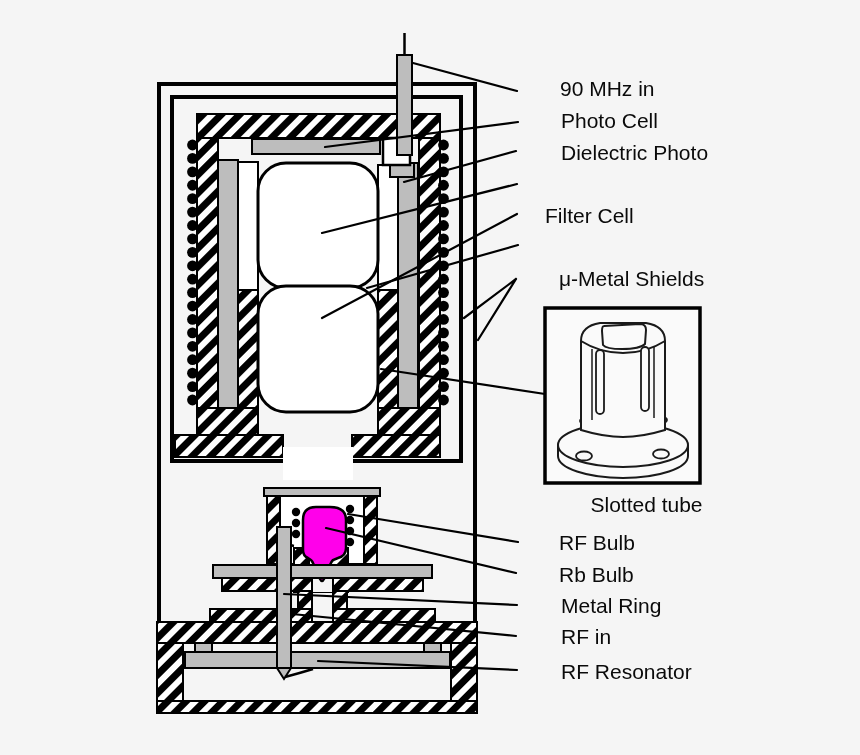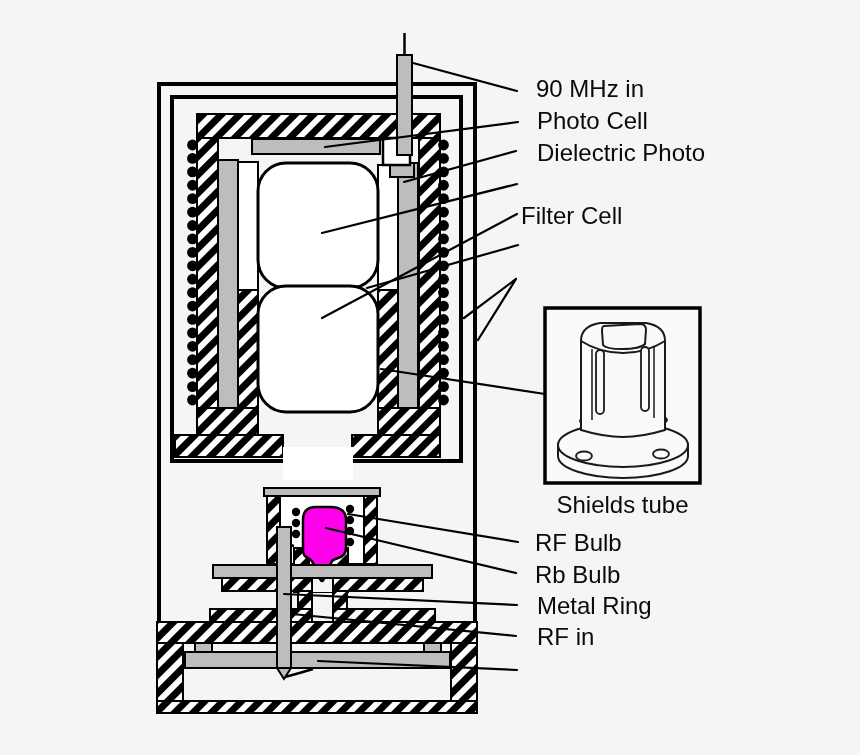--- a/index.html
+++ b/index.html
@@ -6,24 +6,25 @@
   body{
     width:860px;height:755px;
     background:#f5f5f5;
     font-family:"Liberation Sans", sans-serif;
     overflow:hidden;
   }
   .stage{position:relative;width:860px;height:755px;}
   svg{position:absolute;left:0;top:0;}
   .lbl{
     position:absolute;
-    font-size:24px;
+    font-size:21px;
     line-height:26px;
     color:#0a0a0a;
     white-space:nowrap;
+    margin-left:24px;
   }
   .lbl.centered{text-align:center;}
   .metal{fill:#bdbdbd;stroke:#000;stroke-width:2;}
   .hatch{fill:url(#hatch);stroke:#000;stroke-width:2;}
   .whitebox{fill:#ffffff;stroke:#000;stroke-width:2;}
   .cell{fill:#ffffff;stroke:#000;stroke-width:3;}
   .leader{stroke:#000;stroke-width:2.2;fill:none;stroke-linecap:round;}
   .thick{fill:none;stroke:#000;stroke-width:4;}
   .art{stroke:#1a1a1a;fill:none;stroke-width:2;}
 </style>
@@ -211,19 +212,21 @@
     <path d="M 284 594 L 517 605"></path>
     <path d="M 292 614 L 516 636"></path>
     <path d="M 318 661 L 517 670"></path>
   </g>
 </svg>
 
 <span class="lbl" style="left:536px;top:76px">90 MHz in</span>
 <span class="lbl" style="left:537px;top:108px">Photo Cell</span>
 <span class="lbl" style="left:537px;top:140px">Dielectric Photo</span>
 <span class="lbl" style="left:521px;top:203px">Filter Cell</span>
-<span class="lbl centered" style="left:545px;top:492px;width:155px">Shields tube</span>
+<span class="lbl" style="left:535px;top:266px">μ-Metal Shields</span>
+<span class="lbl centered" style="left:545px;top:492px;width:155px">Slotted tube</span>
 <span class="lbl" style="left:535px;top:530px">RF Bulb</span>
 <span class="lbl" style="left:535px;top:562px">Rb Bulb</span>
 <span class="lbl" style="left:537px;top:593px">Metal Ring</span>
 <span class="lbl" style="left:537px;top:624px">RF in</span>
+<span class="lbl" style="left:537px;top:659px">RF Resonator</span>
 
 </div>
 
 </body></html>

